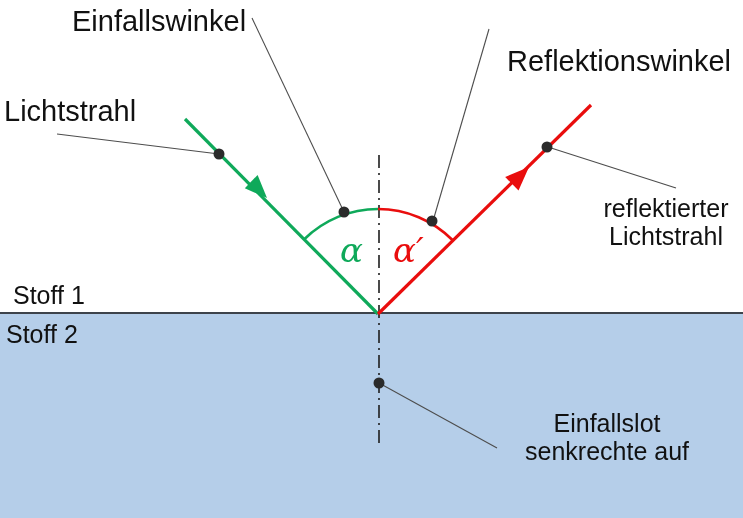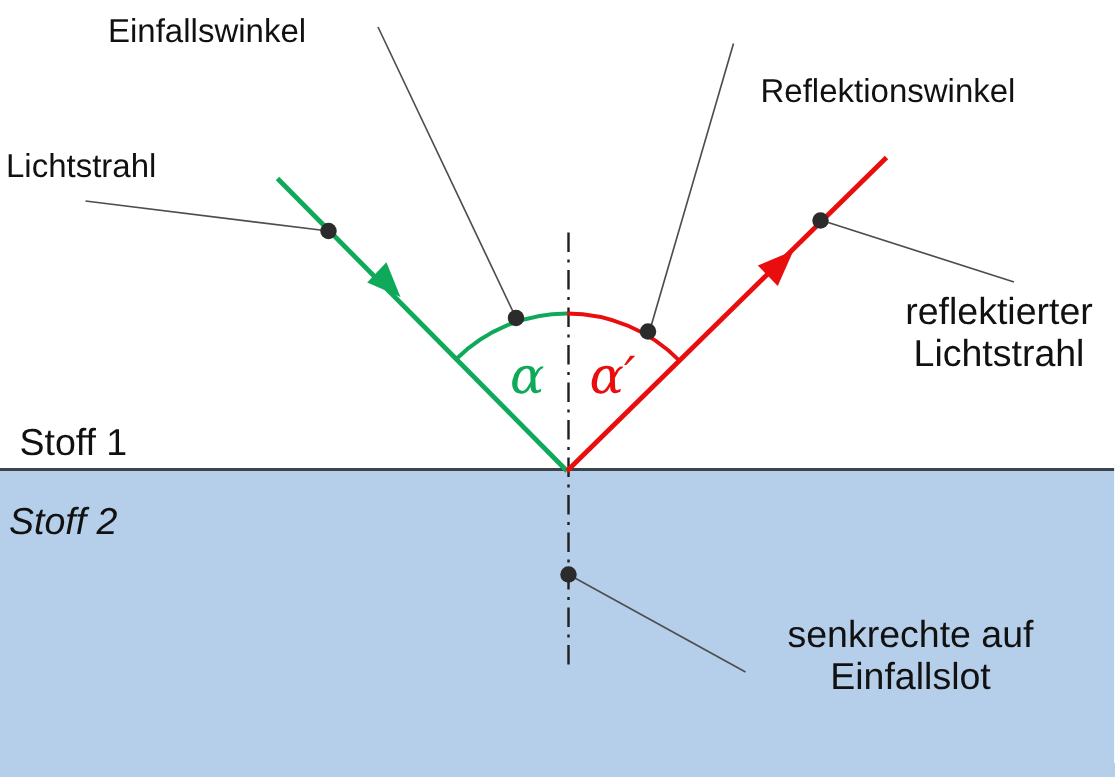--- a/index.html
+++ b/index.html
@@ -13,21 +13,21 @@
   }
   #diagram-svg{position:absolute;left:0;top:0;}
   .lbl{
     position:absolute;
     font-size:25px;
     line-height:28px;
     white-space:nowrap;
     color:#111;
   }
   .lbl-center{text-align:center;white-space:normal;}
-  .lbl-big{font-size:22px;text-align:right;}
+  .lbl-big{font-size:29px;text-align:right;}
 </style>
 </head>
 <body>
 
 <div id="stage">
 
   <svg id="diagram-svg" width="743" height="518" viewBox="0 0 743 518">
 
     <rect x="0" y="314" width="743" height="204" fill="#b5cee9"></rect>
 
@@ -66,20 +66,20 @@
 
   <div class="lbl lbl-big" style="left:4px;top:97px;">Lichtstrahl</div>
 
   <div class="lbl lbl-center" style="left:586px;top:194px;width:160px;">
     <div>reflektierter</div>
     <div>Lichtstrahl</div>
   </div>
 
   <div class="lbl" style="left:13px;top:281px;">Stoff 1</div>
 
-  <div class="lbl" style="left:6px;top:334px;font-style:italic;">Stoff 2</div>
+  <div class="lbl" style="left:6px;top:320px;">Stoff 2</div>
 
   <div class="lbl lbl-center" style="left:507px;top:409px;width:200px;">
+    <div>Einfallslot</div>
     <div>senkrechte auf</div>
-    <div>Einfallslot</div>
   </div>
 
 </div>
 
 </body></html>

